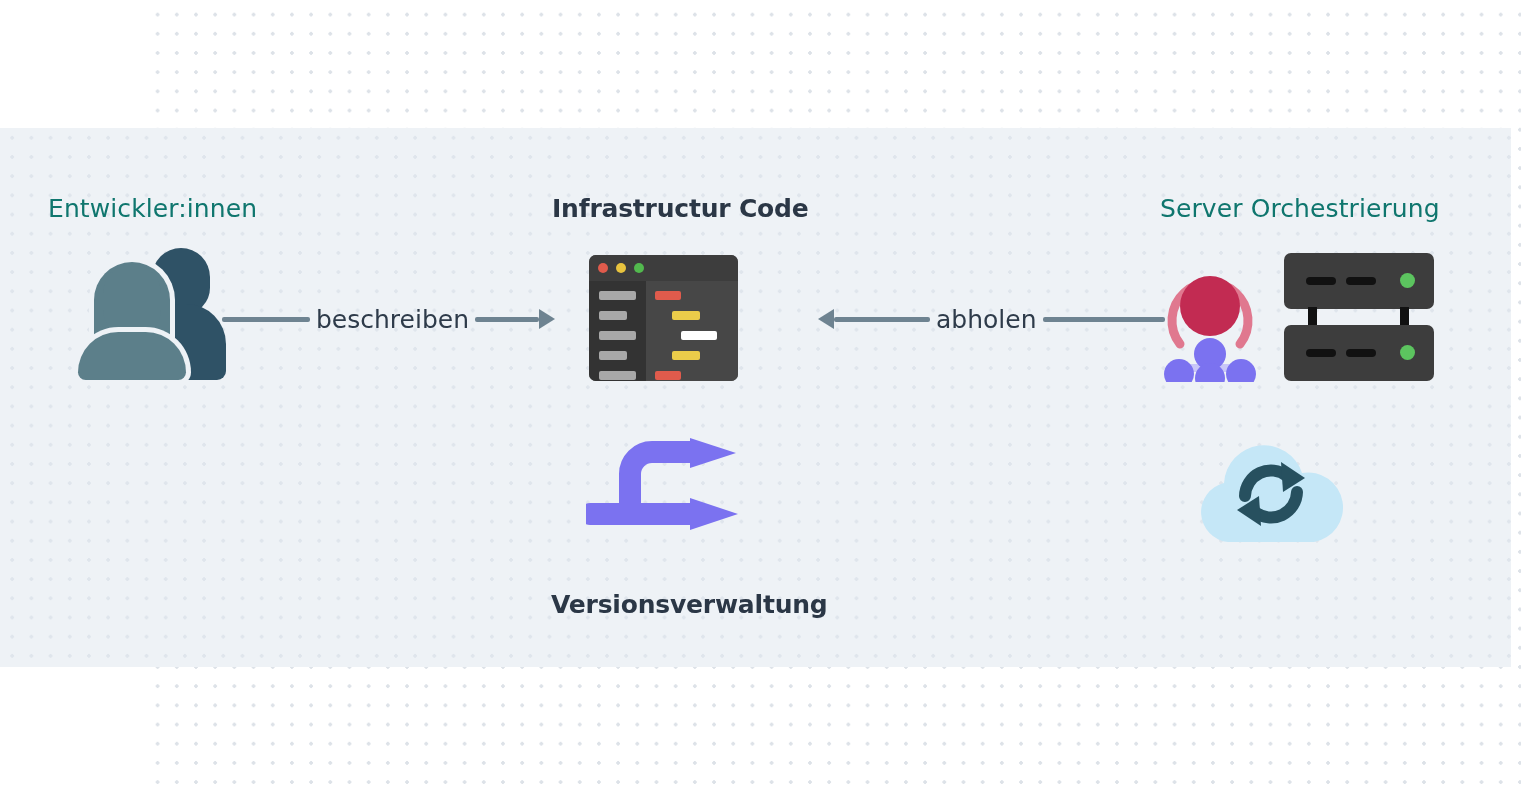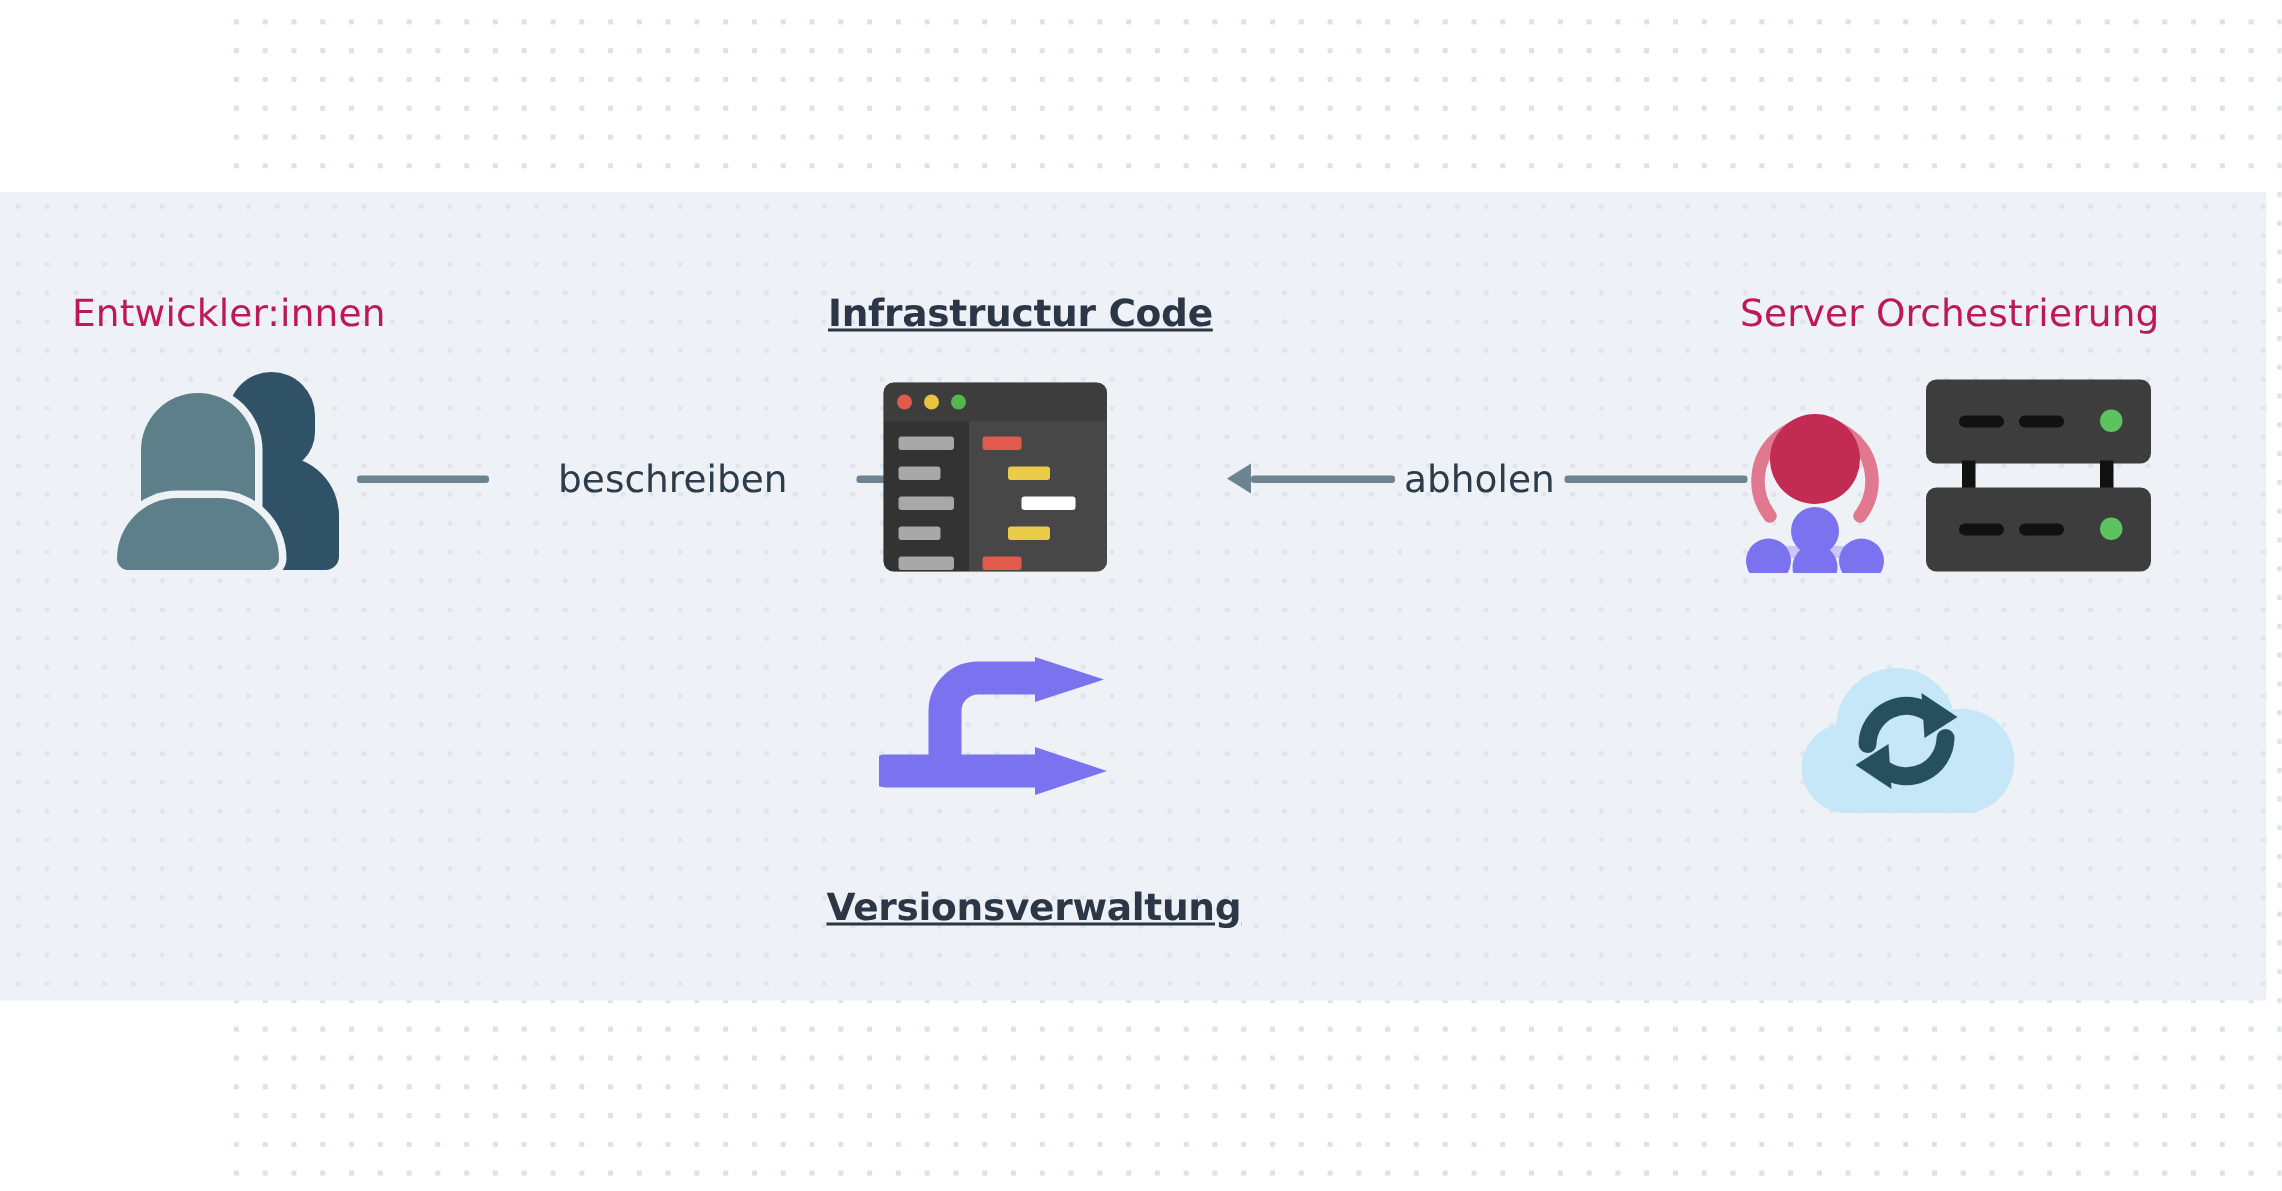--- a/index.html
+++ b/index.html
@@ -25,24 +25,24 @@
   #dots-band{
     position:absolute;left:0;top:128px;width:1511px;height:539px;
     background-image:radial-gradient(#dfe5ec 1.6px, transparent 1.8px);
     background-size:19.2px 19.2px;
     background-position:2.6px 0.2px;
   }
 
   
   .lbl{
     position:absolute;white-space:nowrap;
-    color:#be185d;
+    color:#0f766e;
     font-size:25px;letter-spacing:.1px;
   }
-  .lbl.bold{font-weight:bold;color:#2b3746;letter-spacing:-.2px;text-decoration:underline;}
+  .lbl.bold{font-weight:bold;color:#2b3746;letter-spacing:-.2px;}
   .node{position:absolute;}
 
   
   #devs{left:78px;top:248px;width:150px;height:132px;}
   .person{position:absolute;}
   .p-back{left:62px;top:0px;width:86px;height:132px;}
   .p-back .head{
     position:absolute;left:12px;top:0;width:58px;height:66px;
     background:#2f5266;border-radius:29px 29px 26px 26px;
   }
@@ -132,21 +132,21 @@
     <div class="body"></div>
   </div>
   <div class="person p-front">
     <div class="hair"></div>
     <div class="face"></div>
     <div class="neck"></div>
     <div class="body"></div>
   </div>
 </div>
 
-<div class="arrow-row" style="left:238px;top:314px;gap:40px;">
+<div class="arrow-row" style="left:222px;top:314px;">
   <div class="seg" style="width:88px;"></div>
   <div class="arrow-txt">beschreiben</div>
   <div class="seg" style="width:64px;"></div>
   <div class="head-r"></div>
 </div>
 
 <div class="lbl bold" style="left:552px;top:194px;">Infrastructur Code</div>
 
 <div class="node" id="editor">
   <div id="titlebar">

